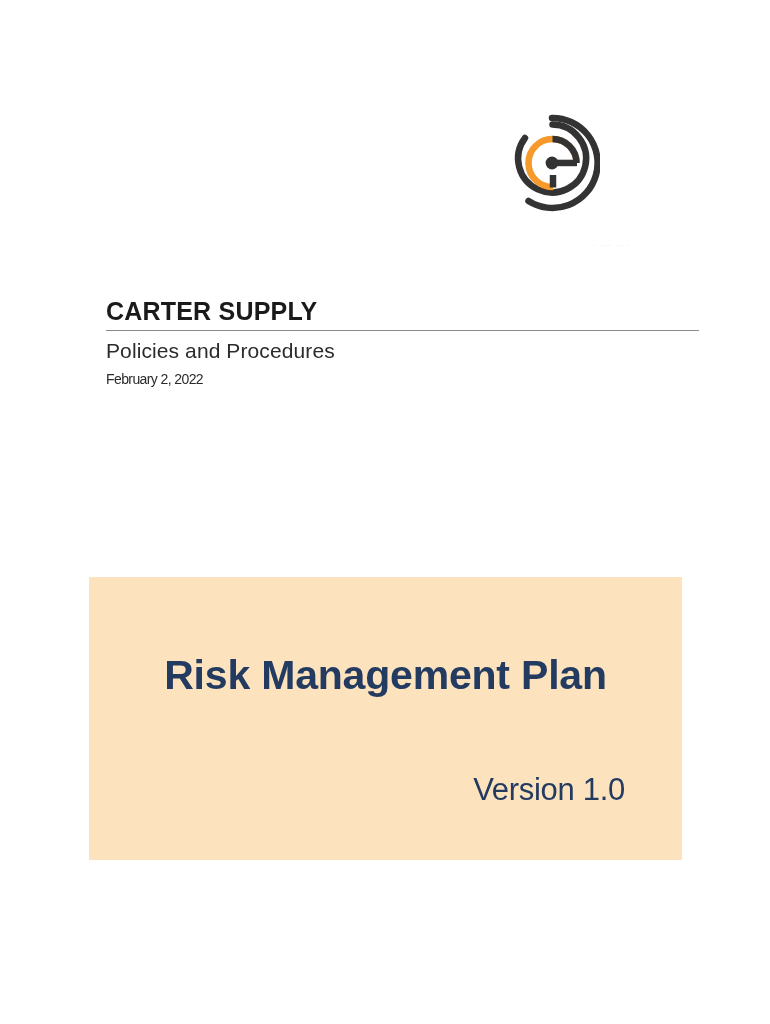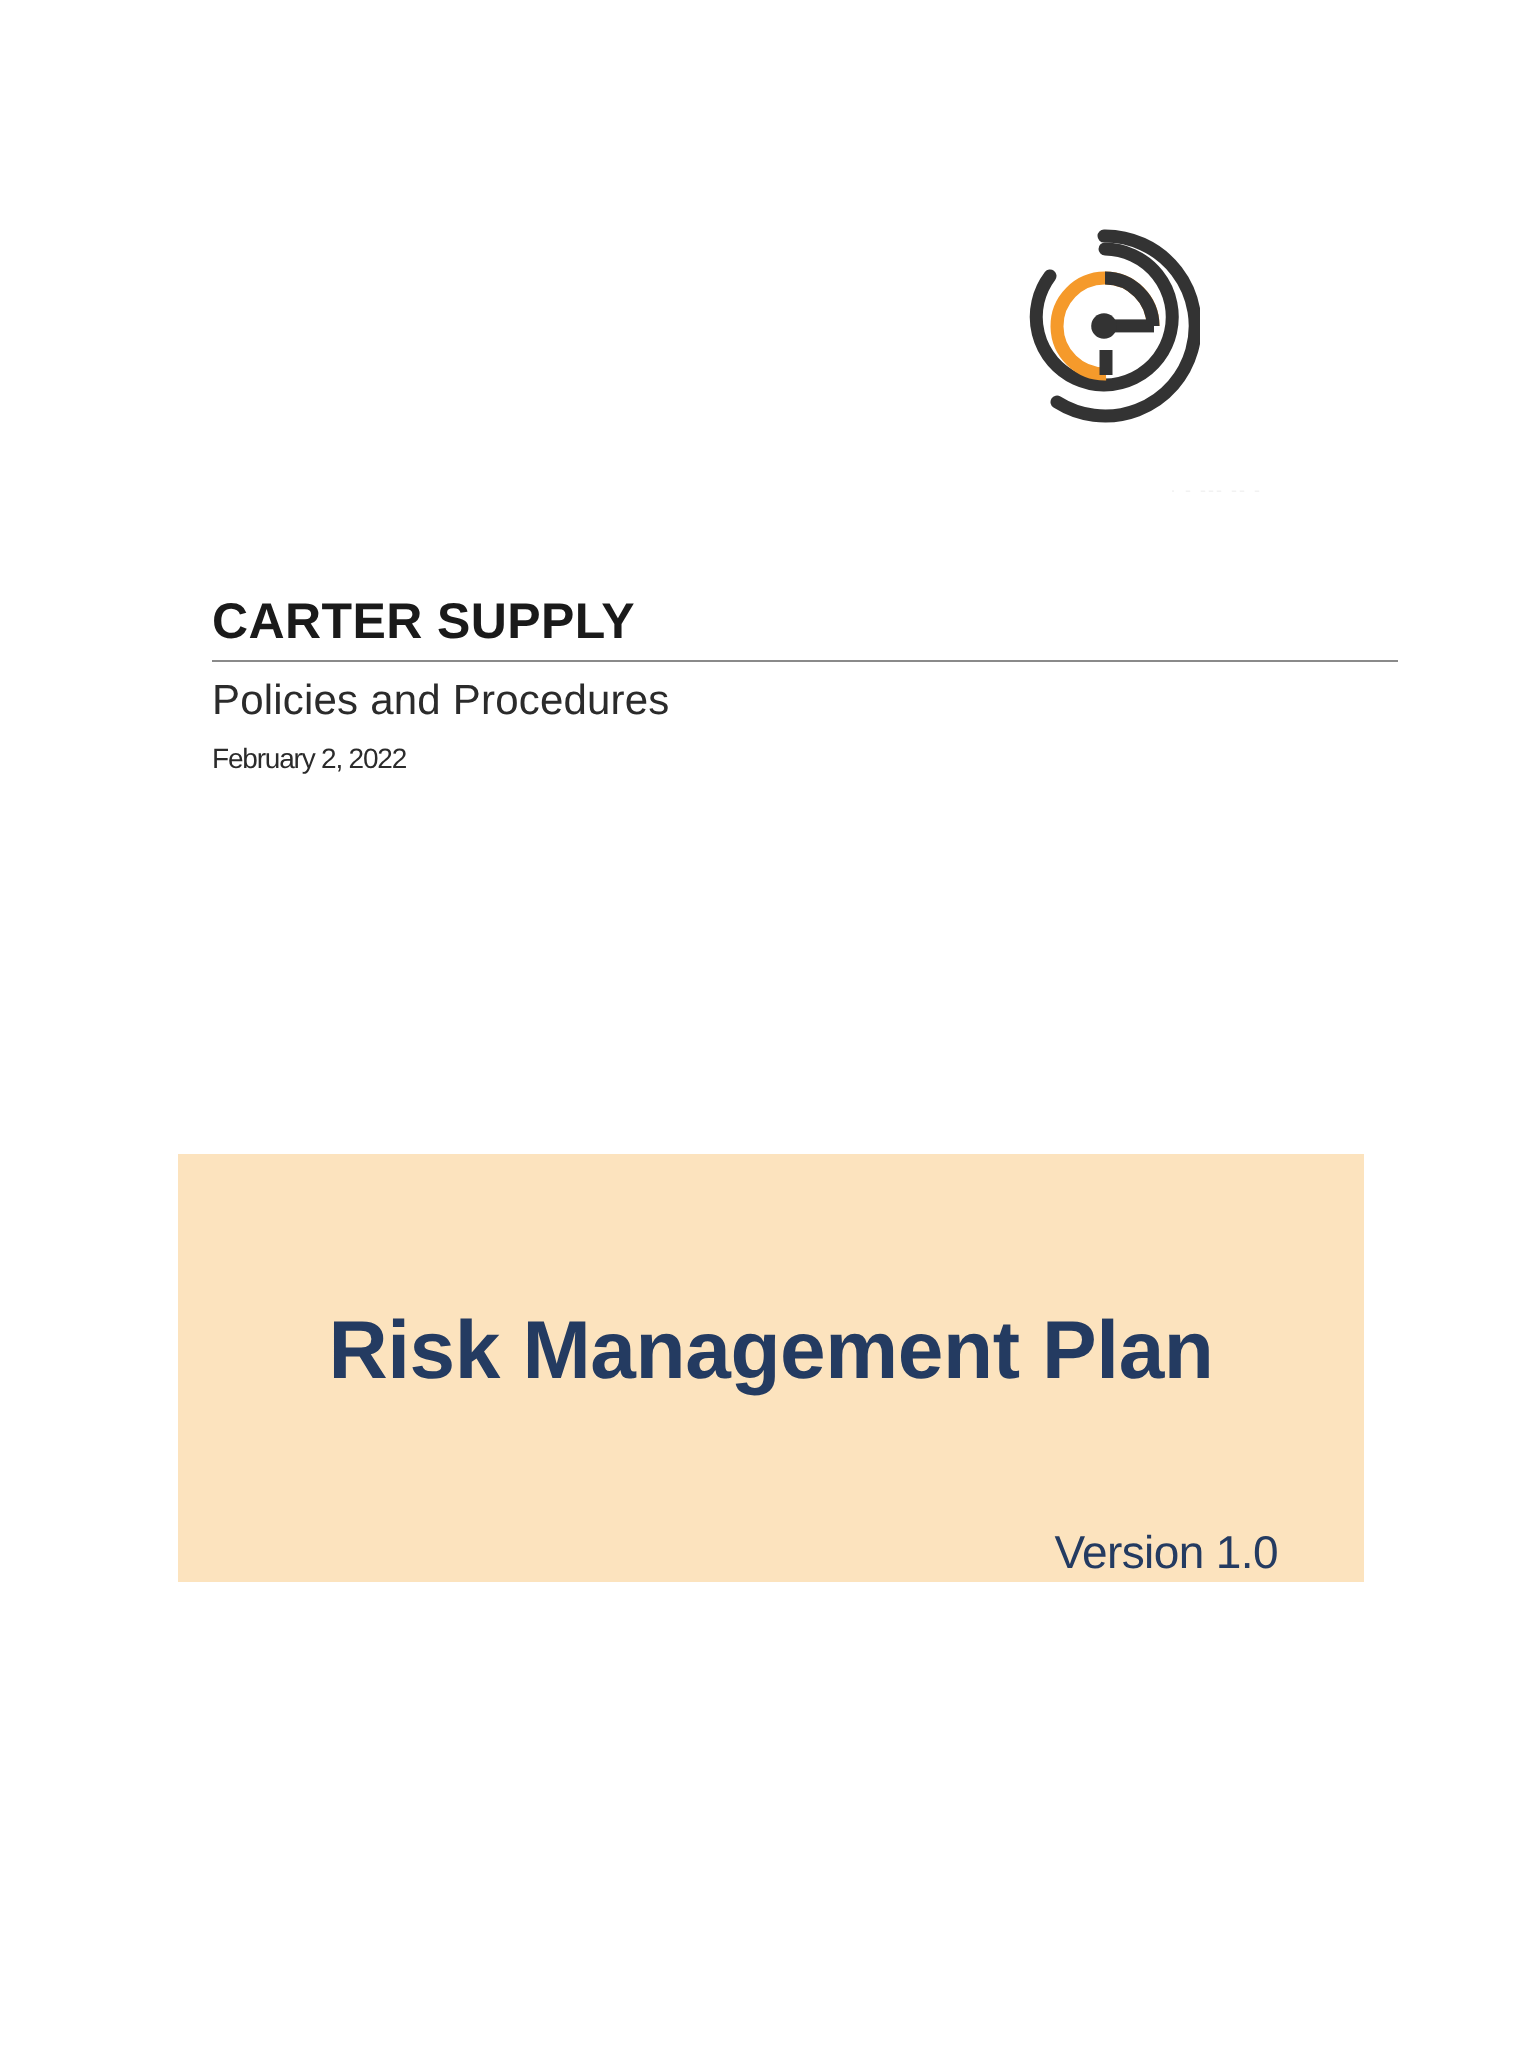--- a/index.html
+++ b/index.html
@@ -91,21 +91,21 @@
     letter-spacing: -0.6px;
     white-space: nowrap;
   }
 
   
   .title-panel {
     position: absolute;
     left: 89px;
     top: 577px;
     width: 593px;
-    height: 214px;
+    height: 283px;
     background: #fce3be;
     box-sizing: border-box;
     padding: 1px;
   }
   .title-main {
     position: absolute;
     left: 0;
     right: 0;
     top: 72px;
     text-align: center;
@@ -114,26 +114,26 @@
     color: #243b61;
     letter-spacing: -0.2px;
     line-height: 52px;
     margin: 0;
     white-space: nowrap;
   }
   .title-version {
     position: absolute;
     right: 41px;
     top: 182px;
-    font-size: 23px;
+    font-size: 31px;
     font-weight: 400;
     color: #243b61;
     letter-spacing: -0.3px;
     line-height: 30px;
-    margin: 2px;
+    margin: 16px;
     white-space: nowrap;
   }
 </style>
 </head>
 <body>
 
 <div class="page">
 
   <div class="logo-block">
     <svg class="logo-svg" viewBox="0 0 95 100" xmlns="http://www.w3.org/2000/svg">

